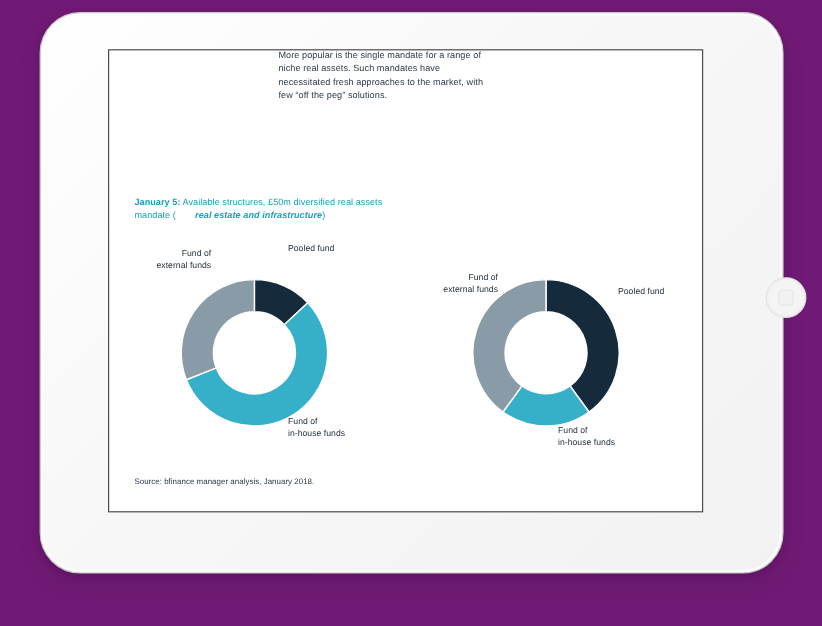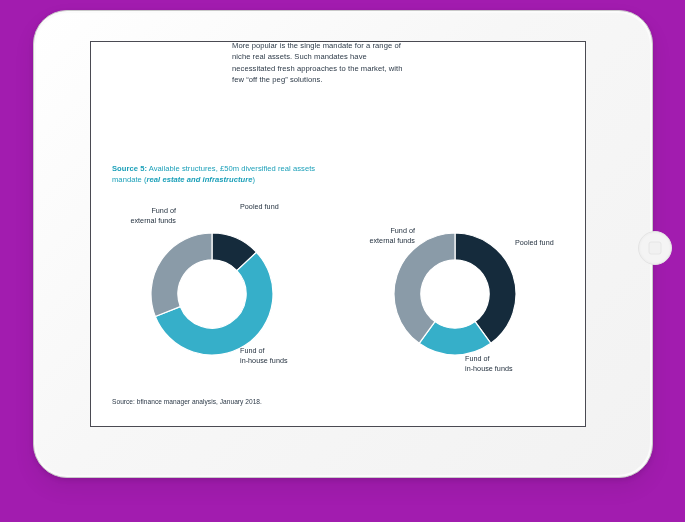--- a/index.html
+++ b/index.html
@@ -11,21 +11,21 @@
     width: 685px;
     height: 522px;
     overflow: hidden;
     font-family: "Liberation Sans", sans-serif;
   }
 
   #stage {
     position: relative;
     width: 685px;
     height: 522px;
-    background: #a21caf;
+    background: #701a75;
   }
 
   
   #tablet {
     position: absolute;
     left: 33px;
     top: 10px;
     width: 620px;
     height: 468px;
     background: #fbfbfb;
@@ -107,21 +107,21 @@
 
   .fig-caption {
     position: absolute;
     font-size: 7.6px;
     line-height: 11px;
     color: #1a9fb8;
     font-weight: bold;
     letter-spacing: 0.04px;
   }
   .fig-caption .reg { font-weight: normal; }
-  .fig-caption .em { font-style: italic; font-weight: bold; }
+  .fig-caption .em { font-style: italic; font-weight: bold; padding-left: 16px; }
 
   #caption-5 { left: 21px; top: 121px; width: 222px; }
   #caption-6 { left: 271px; top: 121px; width: 205px; }
 
   .donut-wrap {
     position: absolute;
     width: 200px;
     height: 200px;
   }
   #donut-5 { left: 21px; top: 152px; }
@@ -167,21 +167,21 @@
     </div>
   </div>
 
   <div id="page">
 
     <div id="body-text">
       <p>More popular is the single mandate for a range of niche real assets. Such mandates have necessitated fresh approaches to the market, with few “off the peg” solutions.</p>
     </div>
 
     <div class="fig-caption" id="caption-5">
-      <span>Source 5:</span><span class="reg"> Available structures, £50m diversified real assets mandate (</span><span class="em">real estate and infrastructure</span><span class="reg">)</span>
+      <span>January 5:</span><span class="reg"> Available structures, £50m diversified real assets mandate (</span><span class="em">real estate and infrastructure</span><span class="reg">)</span>
     </div>
 
 
     <div class="donut-wrap" id="donut-5">
       <svg width="200" height="200" viewBox="0 0 200 200">
         <g id="donut-5-slices">
             <path d="M 100 39 A 61 61 0 0 1 144.4670862727061 58.242626538349995 L 124.90156831271543 76.615870861476 A 34.160000000000004 34.160000000000004 0 0 0 100 65.84 Z" fill="#152b3c" stroke="#ffffff" stroke-width="1.2"></path>
             <path d="M 144.4670862727061 58.242626538349995 A 61 61 0 1 1 43.28363436081666 122.45559771376534 L 68.23883524205732 112.57513471970859 A 34.160000000000004 34.160000000000004 0 1 0 124.90156831271543 76.615870861476 Z" fill="#36afc9" stroke="#ffffff" stroke-width="1.2"></path>
             <path d="M 43.28363436081666 122.45559771376534 A 61 61 0 0 1 99.99999999999999 39 L 100 65.84 A 34.160000000000004 34.160000000000004 0 0 0 68.23883524205732 112.57513471970859 Z" fill="#8a9ba8" stroke="#ffffff" stroke-width="1.2"></path>
           </g>

